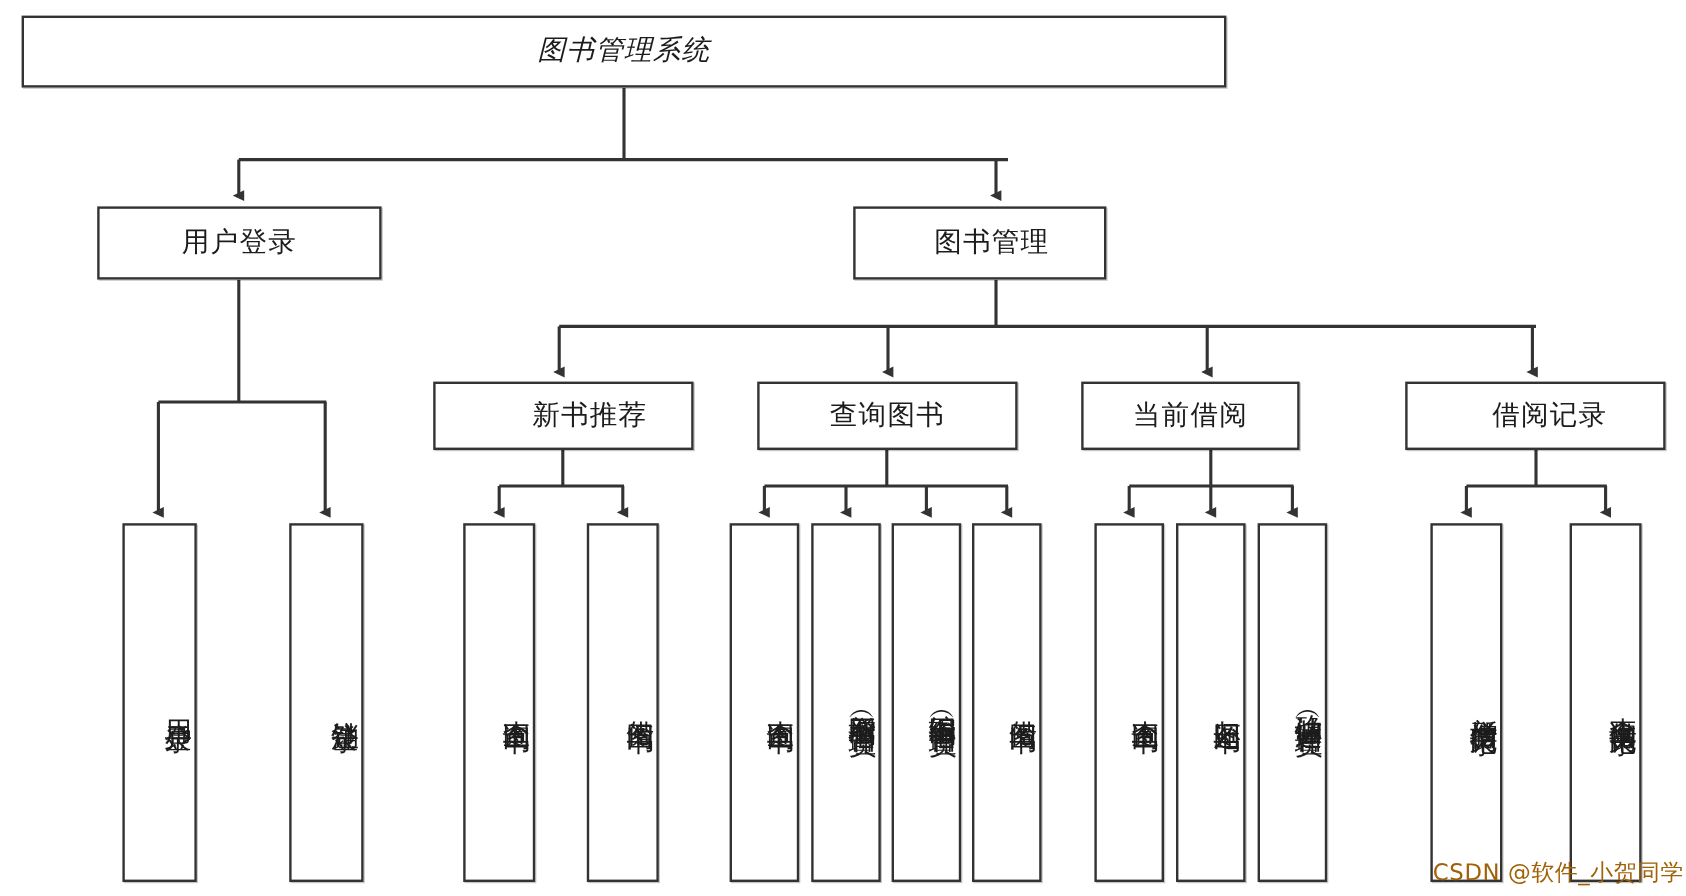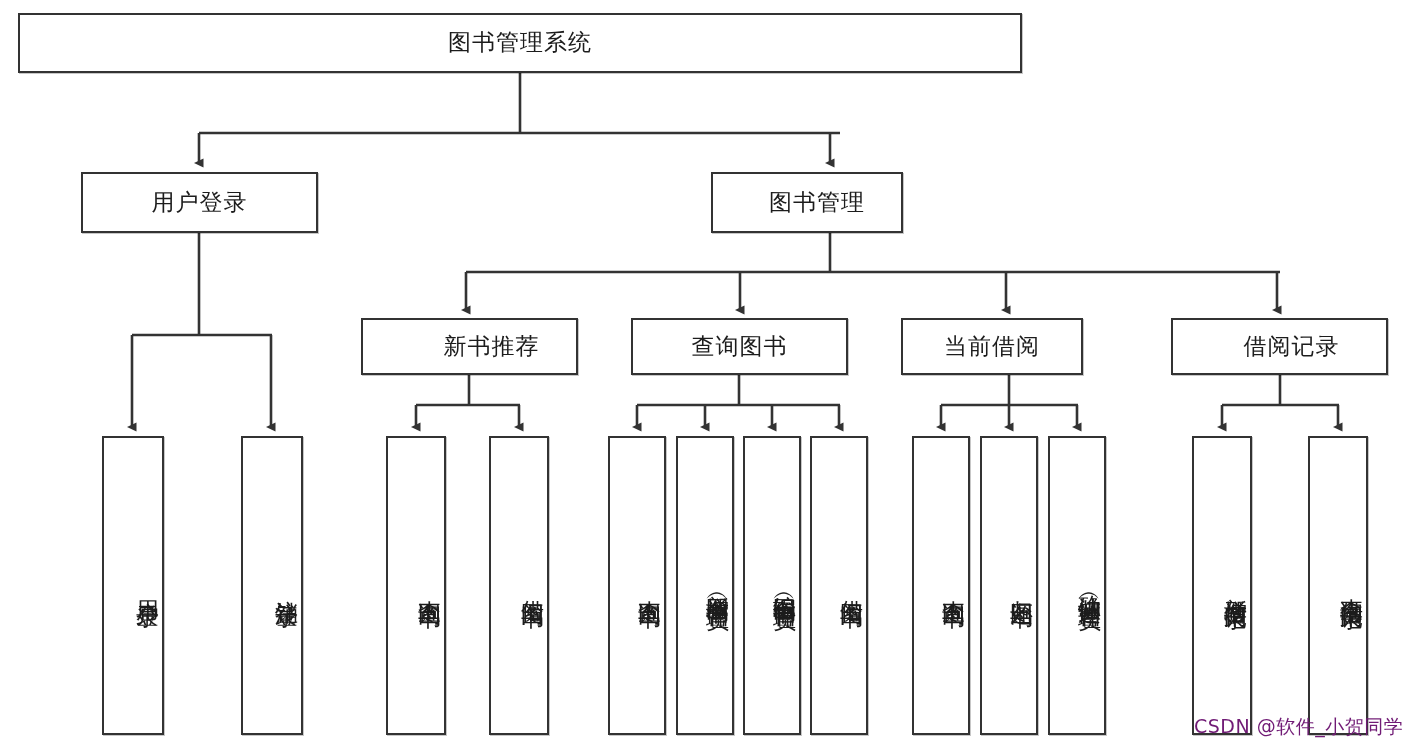--- a/index.html
+++ b/index.html
@@ -52,25 +52,26 @@
     justify-content: center;
   }
   .node.vert .nlabel {
     writing-mode: vertical-rl;
     text-orientation: upright;
     display: block;
     text-align: center;
   }
   .root-node {
     font-size: 25px;
+    font-style: italic;
   }
   .watermark {
     position: absolute;
     font-size: 19px;
-    color: #701a75;
+    color: #a16207;
     white-space: nowrap;
     letter-spacing: 0.5px;
   }
 </style>
 </head>
 <body>
 
 <div id="canvas">
 
   <svg class="wires" viewBox="0 0 1405 747" xmlns="http://www.w3.org/2000/svg">
@@ -124,21 +125,21 @@
   </svg>
 
   <div class="node horiz root-node" style="left:18px; top:13px; width:1004px; height:60px;">
     <span class="nlabel">图书管理系统</span>
   </div>
 
   <div class="node horiz" style="left:81px; top:172px; width:237px; height:61px;">
     <span class="nlabel">用户登录</span>
   </div>
 
-  <div class="node horiz" style="left:711px; top:172px; width:192px; height:61px;padding-left:20px;">
+  <div class="node horiz" style="left:711px; top:172px; width:211px; height:61px;padding-left:20px;">
     <span class="nlabel">图书管理</span>
   </div>
 
   <div class="node horiz" style="left:361px; top:318px; width:217px; height:57px;padding-left:44px;">
     <span class="nlabel">新书推荐</span>
   </div>
 
   <div class="node horiz" style="left:631px; top:318px; width:217px; height:57px;">
     <span class="nlabel">查询图书</span>
   </div>

